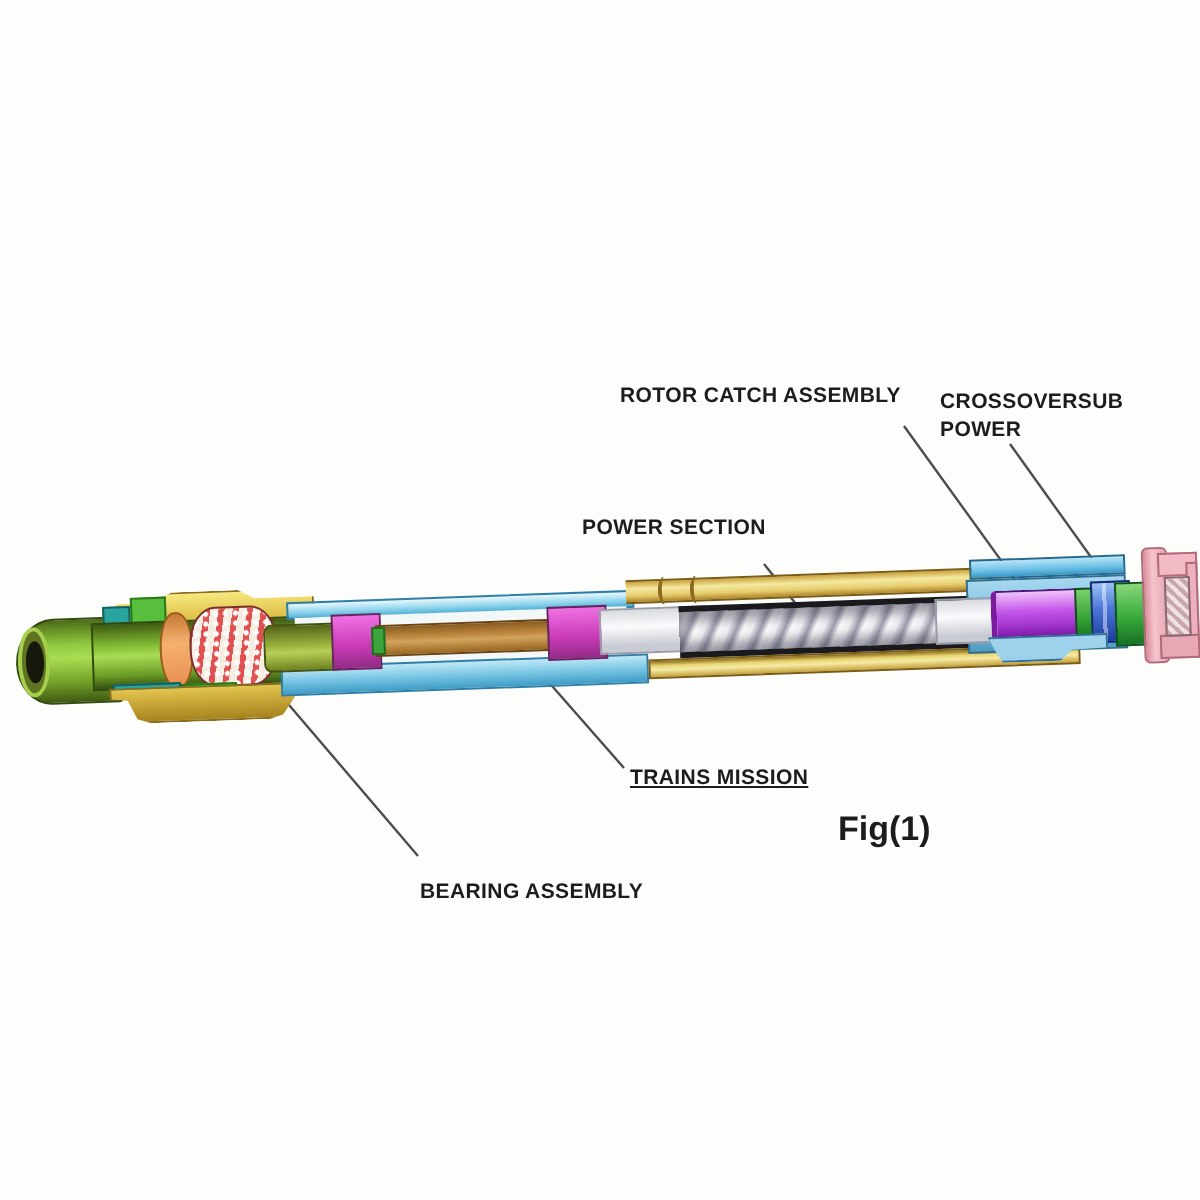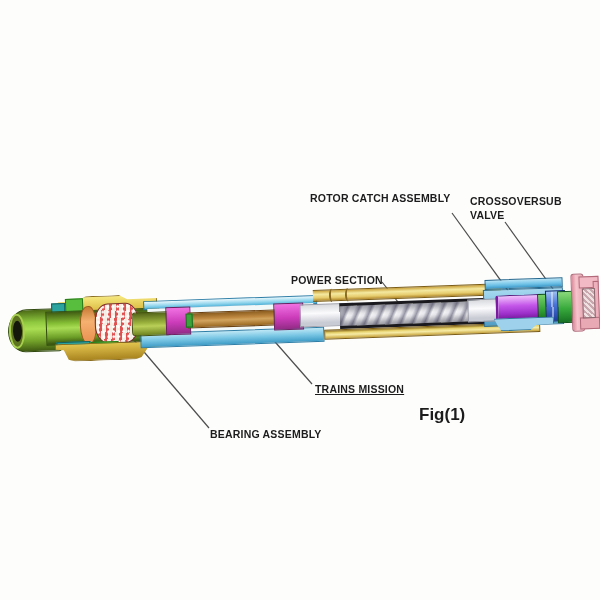--- a/index.html
+++ b/index.html
@@ -128,24 +128,24 @@
 
   <svg class="leaders" width="600" height="600">
     <line x1="452" y1="213" x2="522" y2="310"></line>
     <line x1="505" y1="222" x2="568" y2="310"></line>
     <line x1="382" y1="282" x2="406" y2="312"></line>
     <line x1="262" y1="327" x2="312" y2="384"></line>
     <line x1="133" y1="339" x2="209" y2="428"></line>
   </svg>
 
   <div class="callout" style="left:310px;top:192px;">ROTOR CATCH ASSEMBLY</div>
-  <div class="callout wrap" style="left:470px;top:195px;width:96px;">CROSSOVERSUB VALVE</div>
-  <div class="callout" style="left:291px;top:274px;">POWER SECTION</div>
+  <div class="callout wrap" style="left:470px;top:195px;width:96px;">CROSSOVERSUB POWER</div>
+  <div class="callout" style="left:291px;top:258px;">POWER SECTION</div>
   <div class="callout" style="left:315px;top:383px;text-decoration:underline;">TRAINS MISSION</div>
-  <div class="callout" style="left:210px;top:428px;">BEARING ASSEMBLY</div>
+  <div class="callout" style="left:210px;top:440px;">BEARING ASSEMBLY</div>
   <div class="caption">Fig(1)</div>
 
   <div class="assembly">
 
     <div class="tip"></div>
     <div class="tip-bore-rim"></div>
     <div class="tip-bore"></div>
 
     <div class="brg-house-top"></div>
     <div class="brg-teal"></div>

